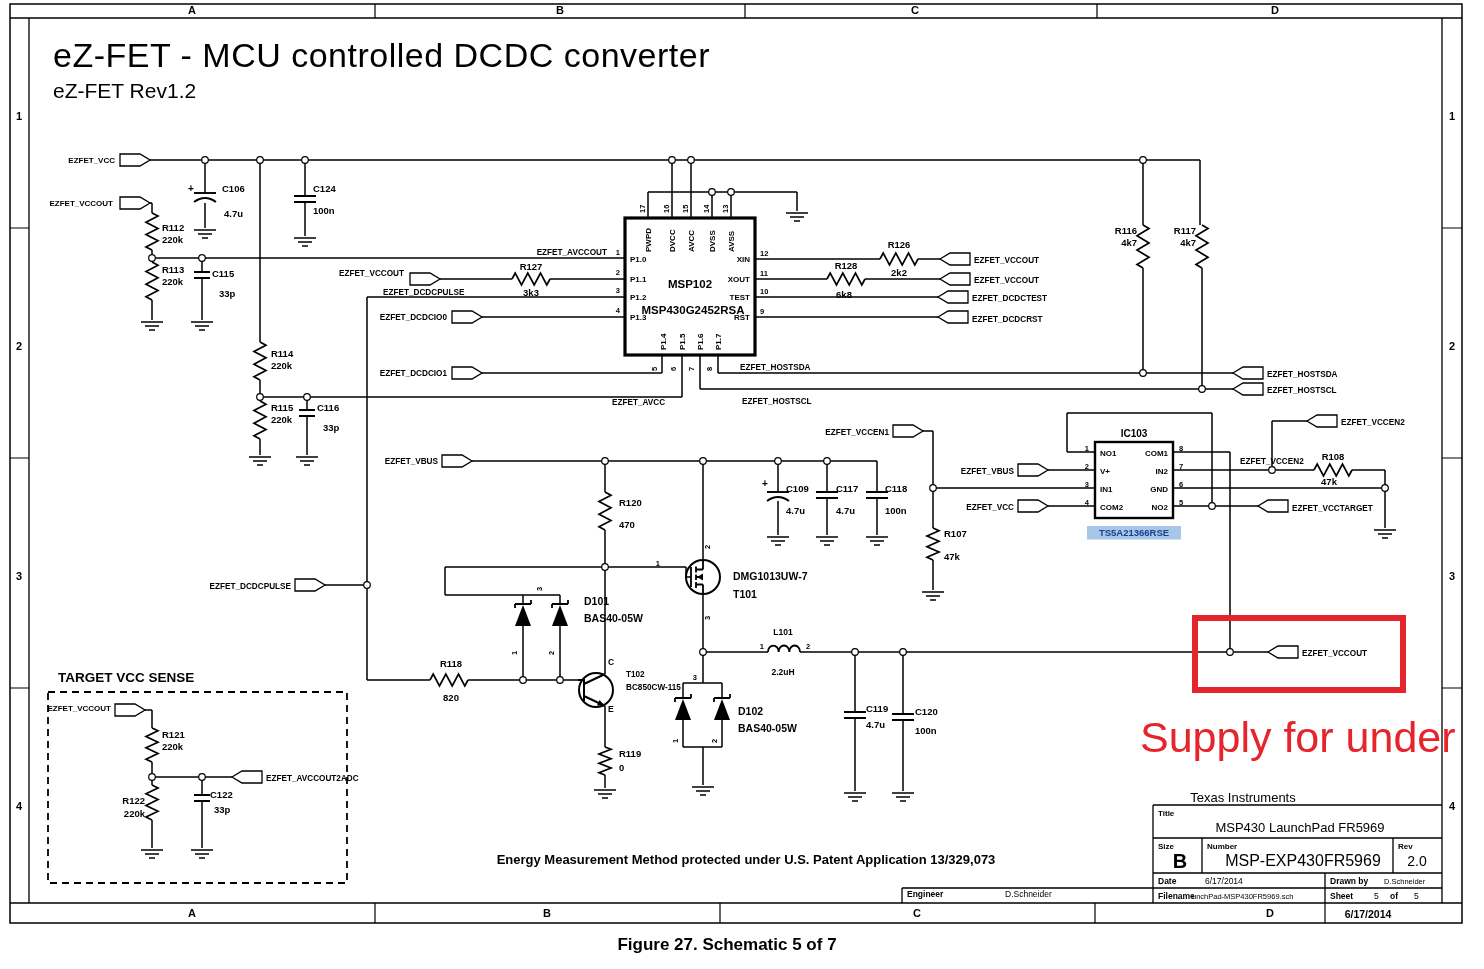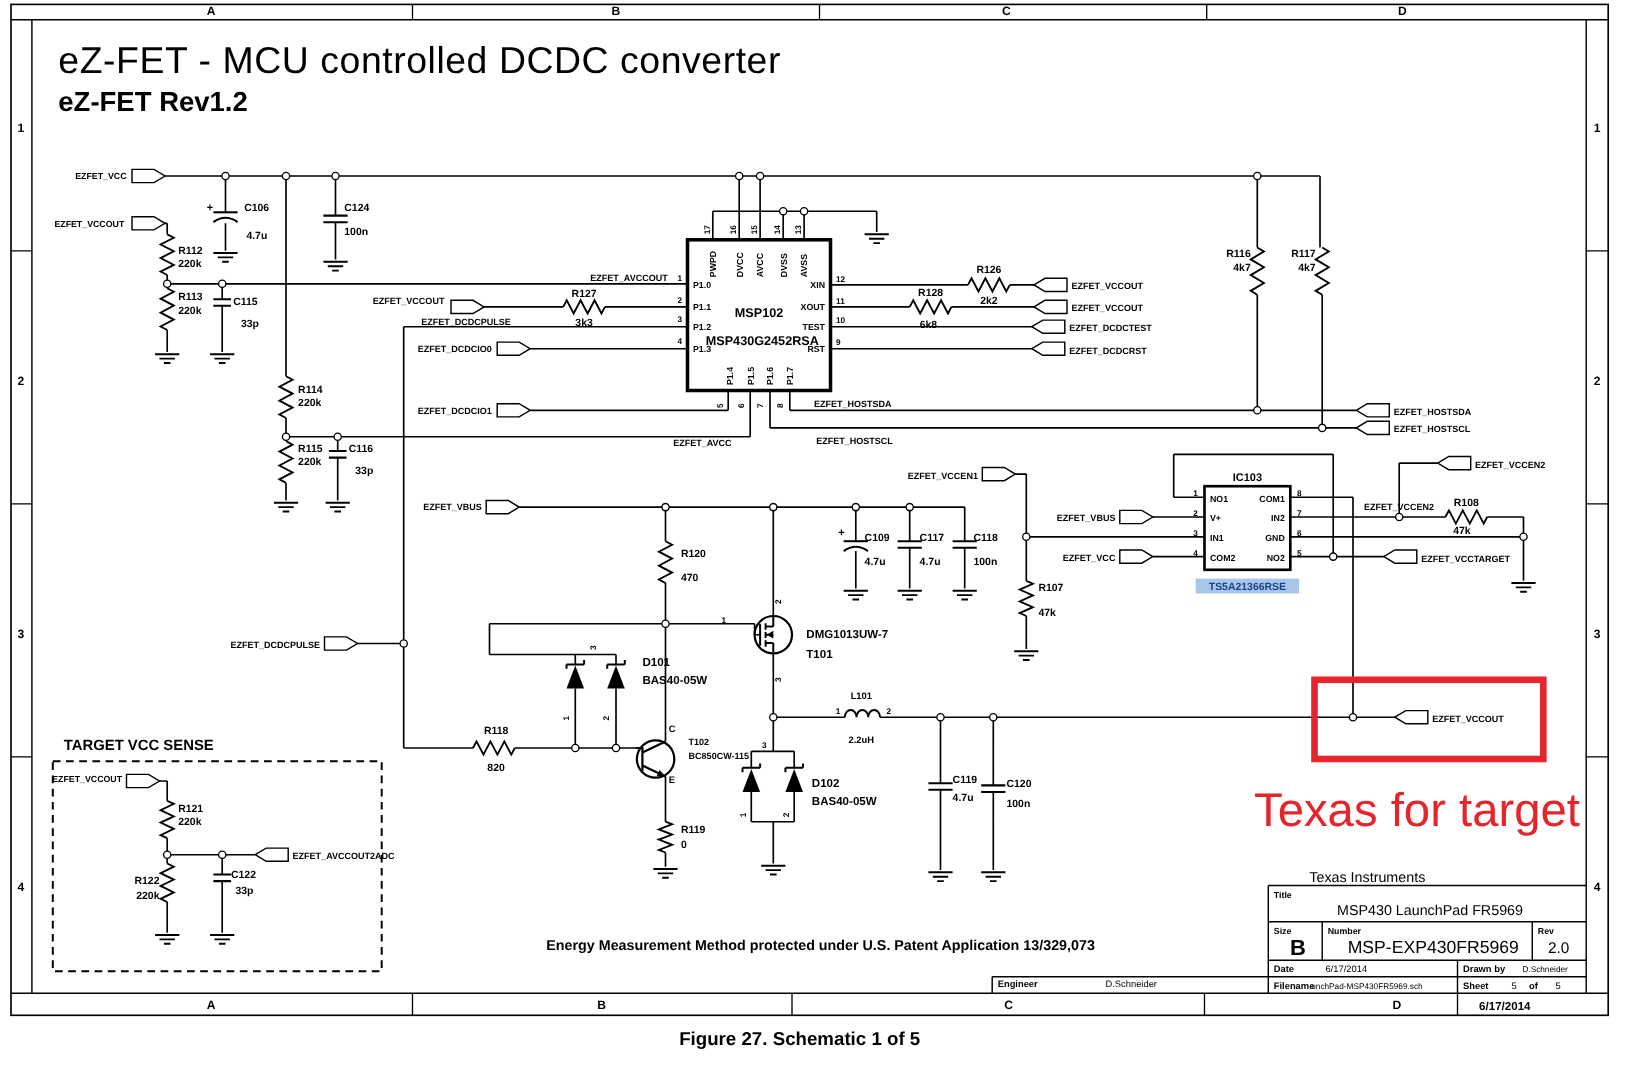--- a/index.html
+++ b/index.html
@@ -1,20 +1,20 @@
 <!DOCTYPE html>
 <html style="--accent: #e5242c;"><head>
 <meta charset="utf-8">
 <style>
   html,body{margin:0;padding:0;background:#fff;}
   body{width:1484px;height:969px;position:relative;font-family:"Liberation Sans",sans-serif;color:#000;overflow:hidden;}
   #canvas{position:absolute;left:0;top:0;}
   .ov{position:absolute;white-space:nowrap;}
   #page-title{left:53px;top:36px;font-size:34px;font-weight:normal;letter-spacing:.5px;}
-  #page-subtitle{left:53px;top:79px;font-size:25px;font-weight:bold;}
+  #page-subtitle{left:53px;top:79px;font-size:21px;font-weight:normal;}
   #caption{left:0;top:935px;width:1454px;text-align:center;font-size:17px;font-weight:bold;}
   #supply-note{left:1140px;top:713px;font-size:43px;color:var(--accent,#e5242c);}
 </style>
 </head>
 <body>
 
 <svg id="canvas" width="1484" height="969" viewBox="0 0 1484 969">
   <g id="g-frame">
       <rect x="10" y="4" width="1452" height="919" fill="none" stroke="#000000" stroke-width="1.5"></rect>
       <path d="M10,18H1462 M10,903H1462 M29,18V903 M1442,18V903" fill="none" stroke="#000000" stroke-width="1.3"></path>
@@ -354,14 +354,14 @@
       <text x="1005" y="897" fill="#000000" font-size="8.5" text-anchor="start" font-family="&quot;Liberation Sans&quot;,sans-serif" font-weight="normal">D.Schneider</text>
       <text x="1368" y="918" fill="#000000" font-size="10.5" text-anchor="middle" font-family="&quot;Liberation Sans&quot;,sans-serif" font-weight="bold">6/17/2014</text>
     </g>
   <g id="g-redbox">
       <rect x="1195" y="618" width="208" height="72" fill="none" stroke="#e5242c" stroke-width="6"></rect>
     </g>
 </svg>
 
 <div class="ov" id="page-title">eZ-FET - MCU controlled DCDC converter</div>
 <div class="ov" id="page-subtitle">eZ-FET Rev1.2</div>
-<div class="ov" id="caption">Figure 27. Schematic 1 of 5</div>
-<div class="ov" id="supply-note">Texas for target</div>
+<div class="ov" id="caption">Figure 27. Schematic 5 of 7</div>
+<div class="ov" id="supply-note">Supply for under</div>
 
 </body></html>

